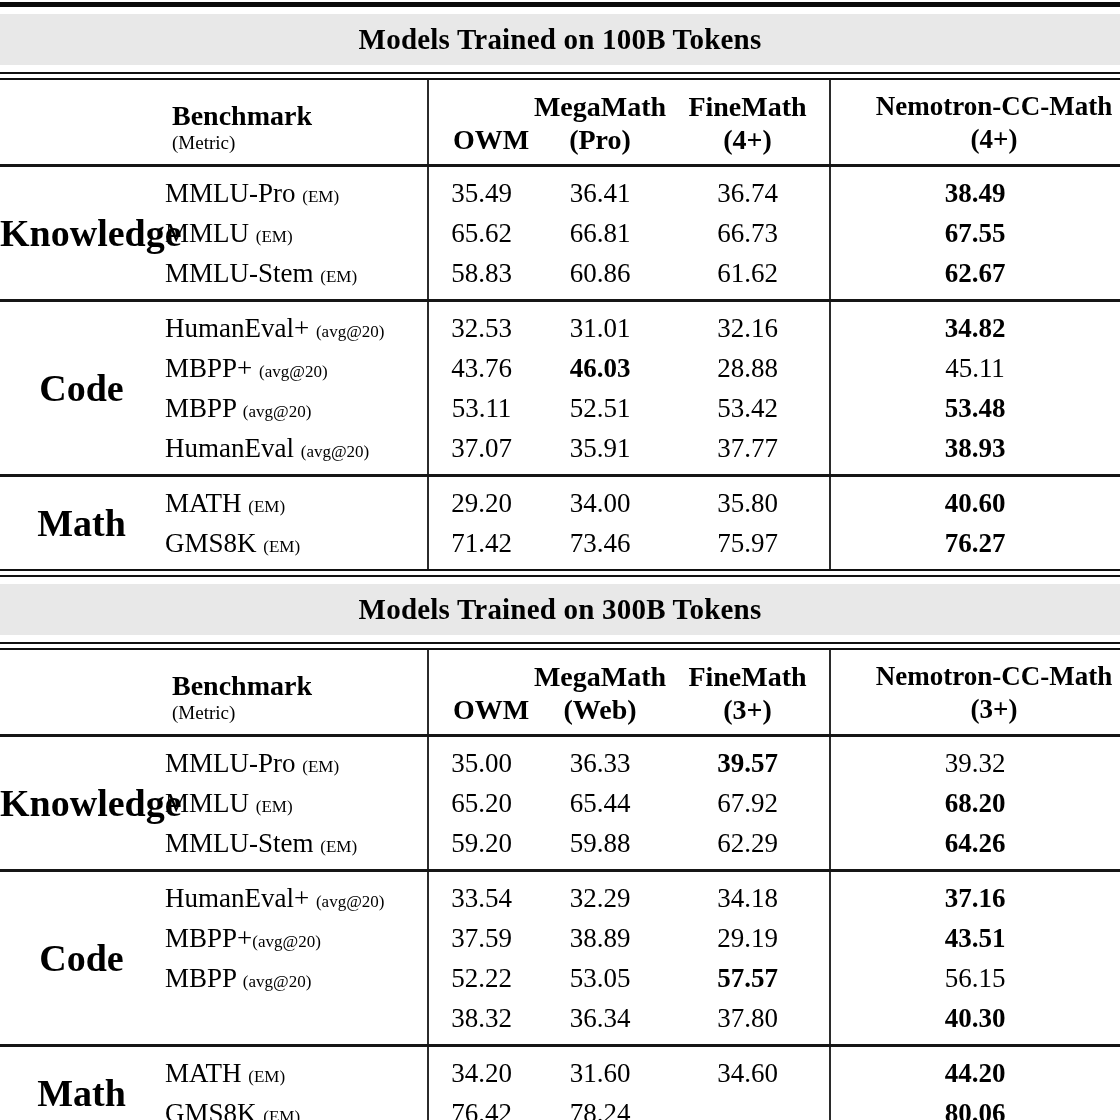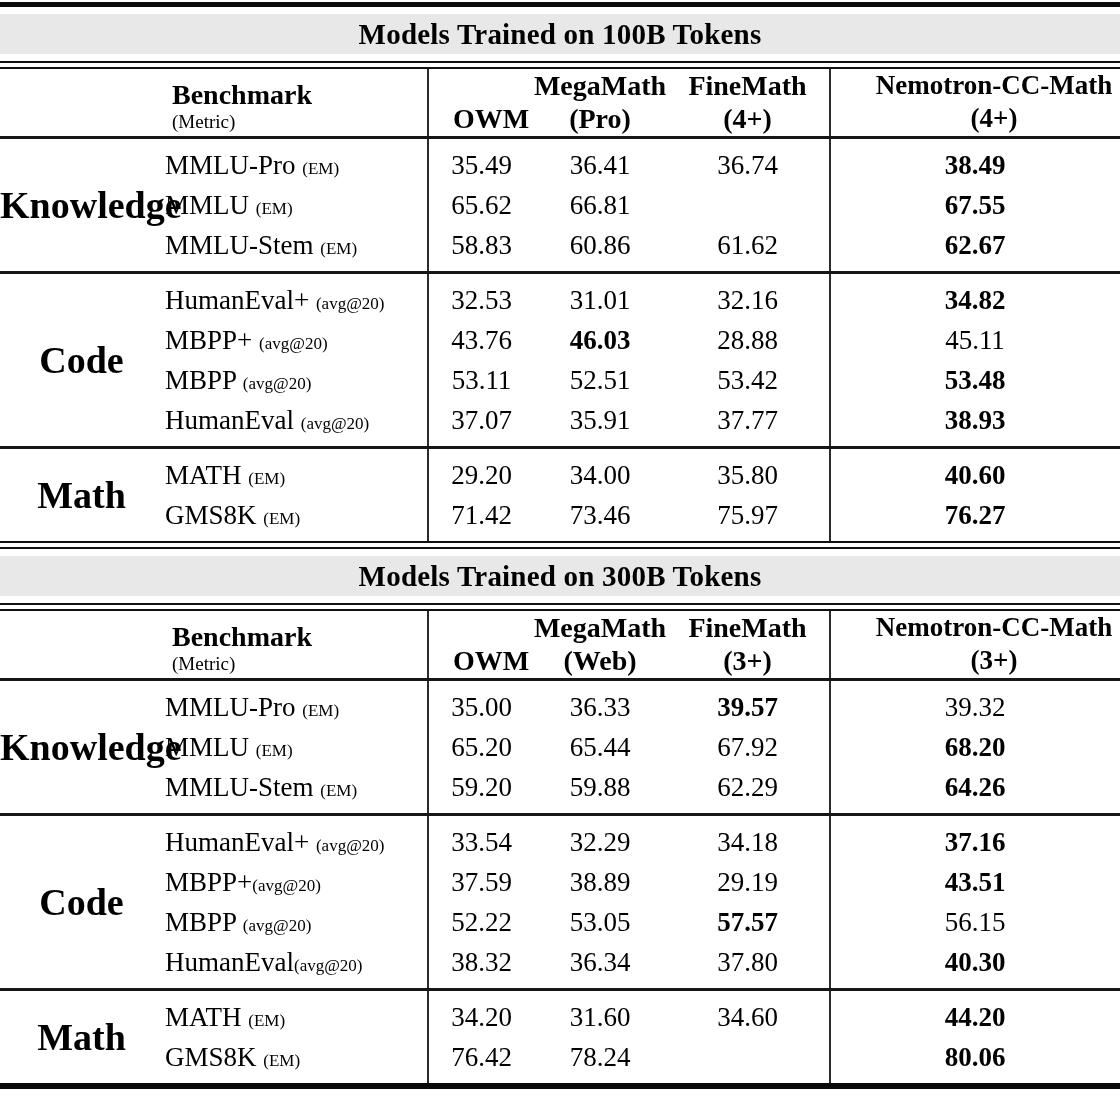--- a/index.html
+++ b/index.html
@@ -6,27 +6,27 @@
   body{width:1120px;font-family:"Liberation Serif","DejaVu Serif",serif;color:#000;}
   .page{width:1120px;position:relative;padding-top:2px;}
 
   
   .toprule{height:5px;background:#0a0a0a;}
   .botrule{height:6px;background:#0a0a0a;}
   .medrule{height:3px;background:#161616;}
   .dblrule{height:8px;border-top:2px solid #111;border-bottom:2px solid #111;box-sizing:border-box;background:#fff;}
 
   
-  .band{height:40px;margin:7px 0;background:#e8e8e8;display:flex;align-items:center;justify-content:center;}
+  .band{height:51px;margin:7px 0;background:#e8e8e8;display:flex;align-items:center;justify-content:center;}
   .band-title{font-weight:bold;font-size:29px;letter-spacing:.2px;}
 
   
   .headrow,.row{display:grid;grid-template-columns:163px 265px 107px 130px 165px 290px;}
 
-  .headrow{position:relative;height:67px;}
+  .headrow{position:relative;height:84px;}
   .hcell{display:flex;flex-direction:column;justify-content:flex-end;align-items:center;padding-bottom:8px;font-weight:bold;box-sizing:border-box;}
   .hline{font-size:28px;line-height:33px;white-space:nowrap;}
   .hc6 .hline{font-size:27px;margin-left:38px;}
   .bench-head{grid-column:2;display:flex;align-items:baseline;align-self:end;padding:0 0 10px 2px;}
   .hc3{grid-column:3;padding-left:19px;}.hc4{grid-column:4;}.hc5{grid-column:5;}.hc6{grid-column:6;}
   .hb{font-size:28px;font-weight:bold;}
   .hm{font-size:19px;font-weight:normal;margin-left:7px;}
 
   
   .vline{position:absolute;top:0;bottom:0;width:2px;background:#2b2b2b;}
@@ -90,20 +90,21 @@
           <div class="bench"><span>MMLU-Pro</span> <span class="metric">(EM)</span></div>
           <div class="val c3">35.49</div>
           <div class="val c4">36.41</div>
           <div class="val c5">36.74</div>
           <div class="val c6 bold">38.49</div>
         </div>
         <div class="row">
           <div class="bench"><span>MMLU</span> <span class="metric">(EM)</span></div>
           <div class="val c3">65.62</div>
           <div class="val c4">66.81</div>
+          <div class="val c5">66.73</div>
           <div class="val c6 bold">67.55</div>
         </div>
         <div class="row">
           <div class="bench"><span>MMLU-Stem</span> <span class="metric">(EM)</span></div>
           <div class="val c3">58.83</div>
           <div class="val c4">60.86</div>
           <div class="val c5">61.62</div>
           <div class="val c6 bold">62.67</div>
         </div>
       </div>
@@ -243,21 +244,20 @@
           <div class="val c6 bold">43.51</div>
         </div>
         <div class="row">
           <div class="bench"><span>MBPP</span> <span class="metric">(avg@20)</span></div>
           <div class="val c3">52.22</div>
           <div class="val c4">53.05</div>
           <div class="val c5 bold">57.57</div>
           <div class="val c6">56.15</div>
         </div>
         <div class="row">
-          <div class="bench"><span>HumanEval</span><span class="metric">(avg@20)</span></div>
           <div class="val c3">38.32</div>
           <div class="val c4">36.34</div>
           <div class="val c5">37.80</div>
           <div class="val c6 bold">40.30</div>
         </div>
       </div>
     <div class="medrule"></div>
     <div class="secblock">
         <div class="vline v1"></div>
         <div class="vline v2"></div>

